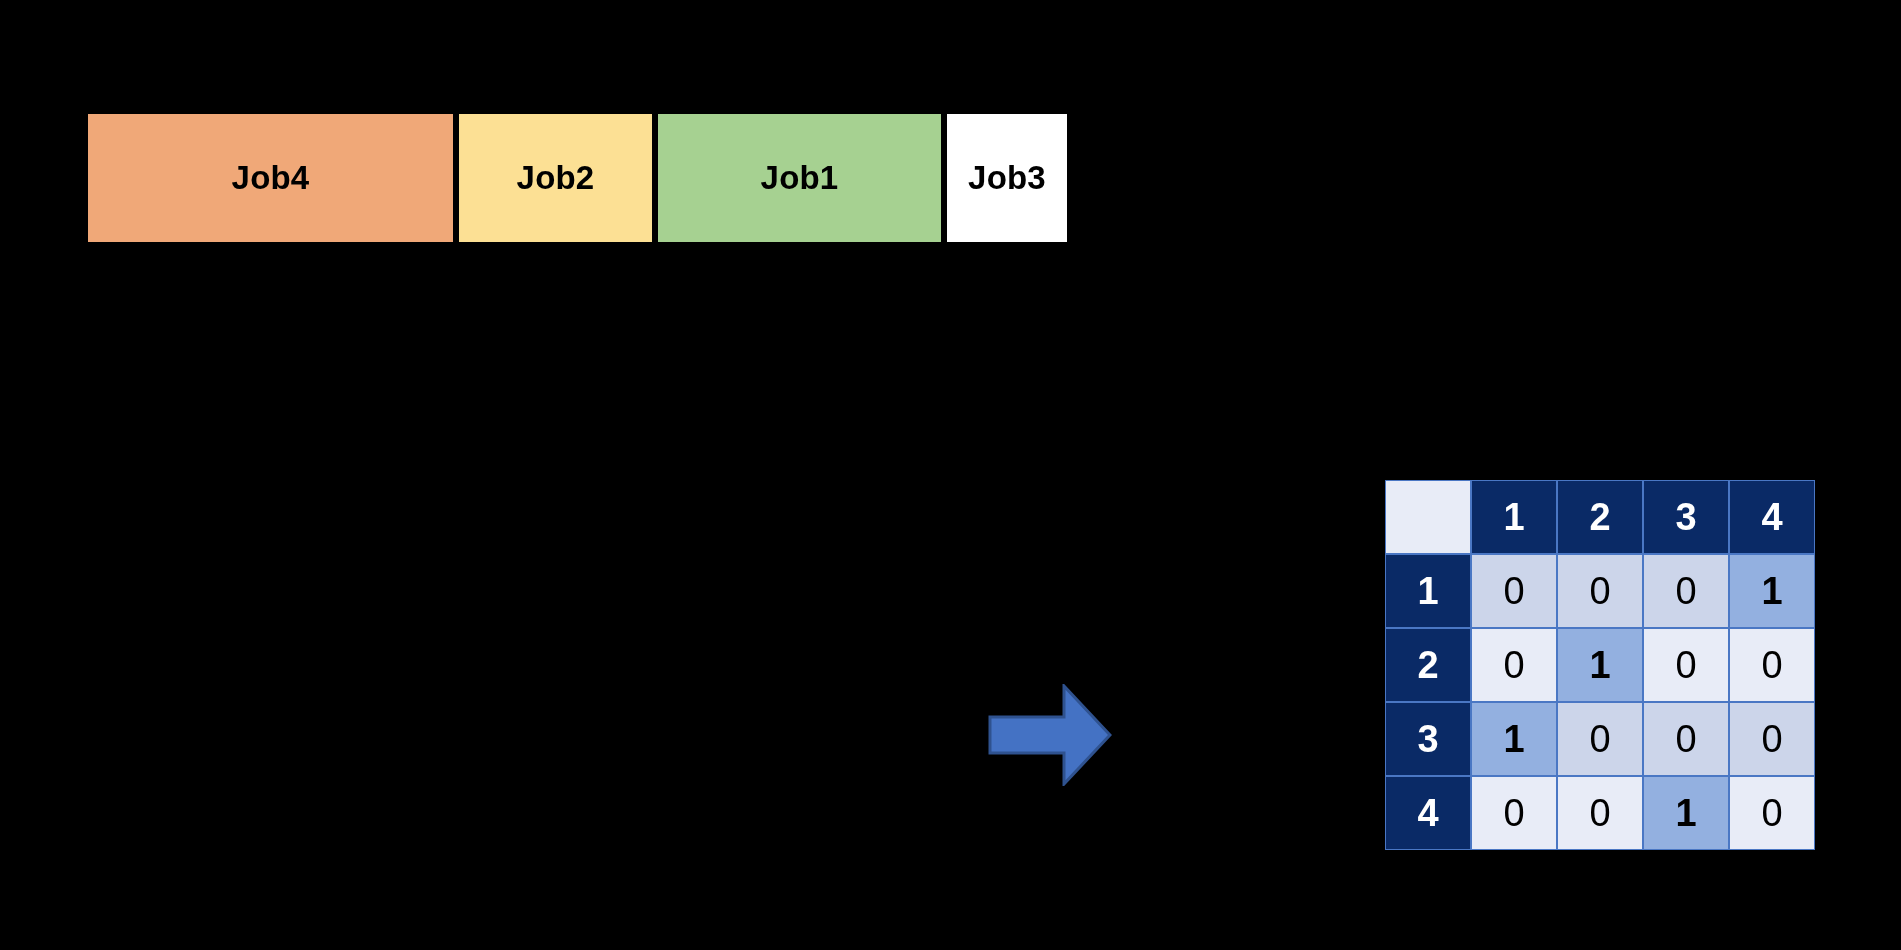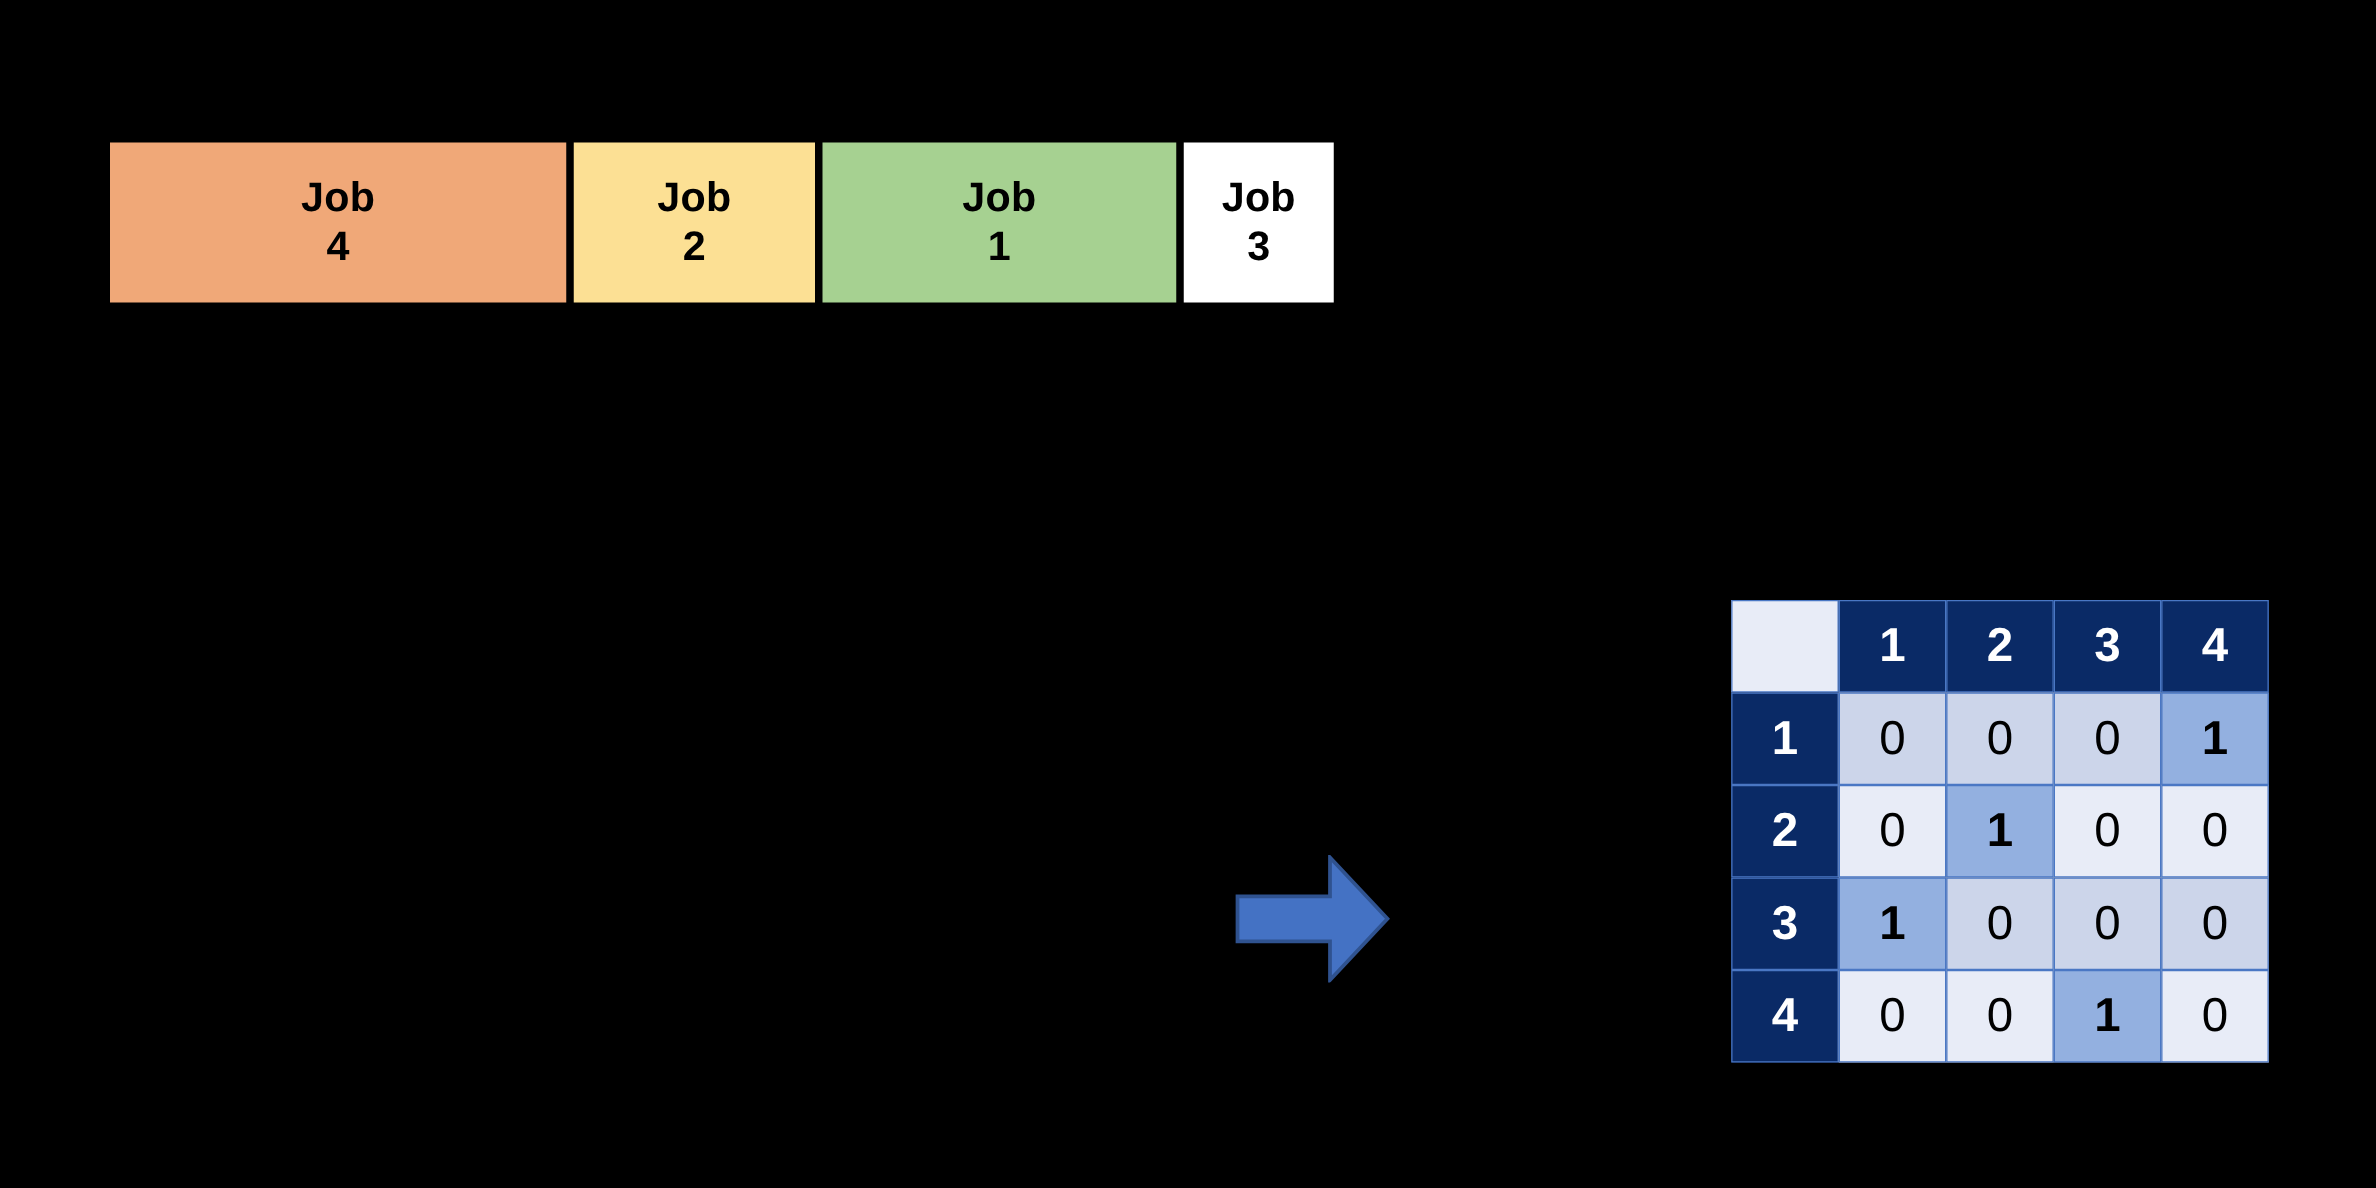--- a/index.html
+++ b/index.html
@@ -22,21 +22,21 @@
     left: 88px;
     top: 114px;
     height: 128px;
     display: flex;
     align-items: stretch;
     gap: 6px;
   }
   .job-block {
     box-sizing: border-box;
     display: flex;
-    flex-direction: column;
+    flex-direction: row;
     align-items: center;
     justify-content: center;
     color: #000000;
     font-weight: bold;
     font-size: 33px;
     line-height: 1.18;
     letter-spacing: 0.2px;
   }
   .job-block .job-word,
   .job-block .job-num {

